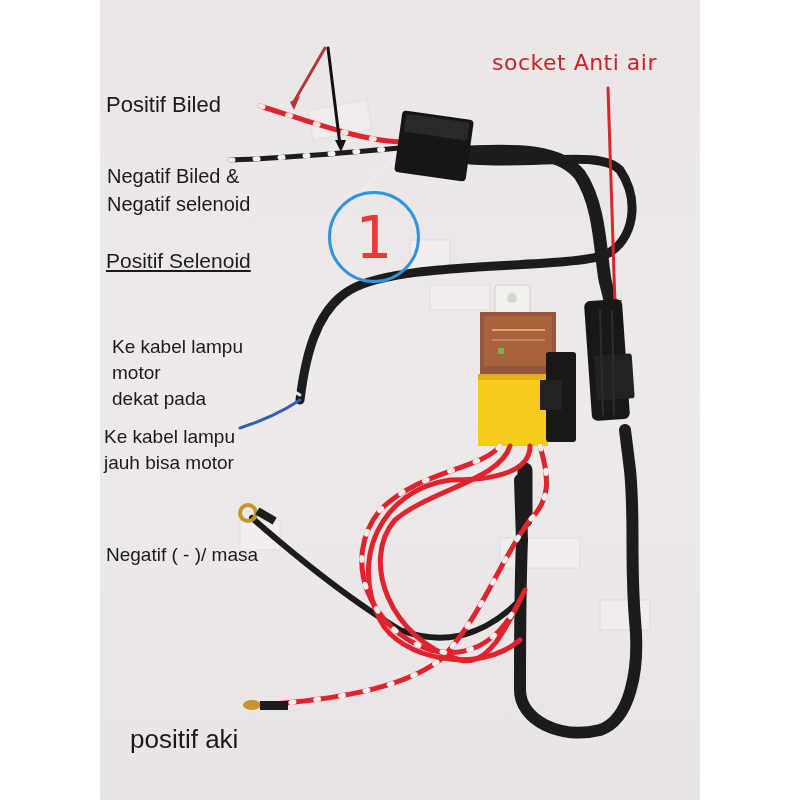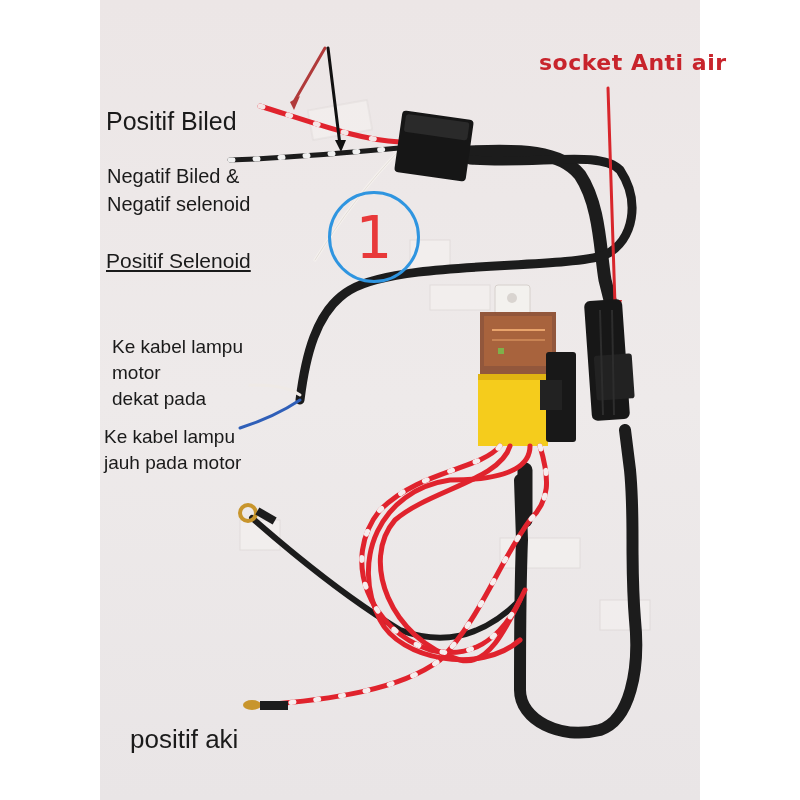--- a/index.html
+++ b/index.html
@@ -10,32 +10,31 @@
     }
     .photo {
       position: absolute; left: 100px; top: 0; width: 600px; height: 800px;
       background: linear-gradient(180deg, #ece6e6 0%, #eeeaea 50%, #e9e5e6 100%);
     }
     .photo svg { position: absolute; left: 0; top: 0; }
     .label {
       position: absolute; color: #1a1a1a; line-height: 1.12; white-space: nowrap;
     }
     .lbl-top { left: 238px; top: 6px; font-size: 17px; line-height: 22px; color: #2a2a2a; }
-    .lbl-positif-biled { left: 106px; top: 107px; font-size: 25px; }
+    .lbl-positif-biled { left: 106px; top: 93px; font-size: 22px; }
     .lbl-negatif-biled { left: 107px; top: 162px; font-size: 20px; line-height: 28px; }
     .lbl-positif-selenoid { left: 106px; top: 249px; font-size: 21px; text-decoration: underline; }
     .lbl-dekat { left: 112px; top: 334px; font-size: 19px; line-height: 26px; }
     .lbl-jauh { left: 104px; top: 424px; font-size: 19px; line-height: 26px; }
     .lbl-negatif-masa { left: 106px; top: 540px; font-size: 19px; line-height: 29px; }
     .lbl-positif-aki { left: 130px; top: 725px; font-size: 26px; }
     .lbl-socket {
-      position: absolute; left: 492px; top: 50px; font-size: 22px; font-weight: bold;
+      position: absolute; left: 492px; top: 50px; font-size: 22px; font-weight: normal;
       color: #c8242c; letter-spacing: 0.5px; white-space: nowrap;
       font-family: "DejaVu Sans", sans-serif;
-      margin-left: 47px;
     }
     .badge {
       position: absolute; left: 328px; top: 191px; width: 92px; height: 92px;
       border: 3px solid #2f95e0; border-radius: 50%; box-sizing: border-box;
       display: flex; align-items: center; justify-content: center;
     }
     .badge span {
       color: #e8393a; font-size: 58px; font-family: "DejaVu Sans", sans-serif;
       line-height: 1; margin-top: 2px;
     }
@@ -164,19 +163,20 @@
 <div class="label lbl-positif-selenoid">Positif Selenoid</div>
 
 <div class="label lbl-dekat">
   <div>Ke kabel lampu</div>
   <div>motor</div>
   <div>dekat pada</div>
 </div>
 
 <div class="label lbl-jauh">
   <div>Ke kabel lampu</div>
-  <div>jauh pada motor</div>
+  <div>jauh bisa motor</div>
 </div>
 
 <div class="label lbl-negatif-masa">
+  <div>Negatif ( - )/ masa</div>
 </div>
 
 <div class="label lbl-positif-aki">positif aki</div>
 
 </body></html>

